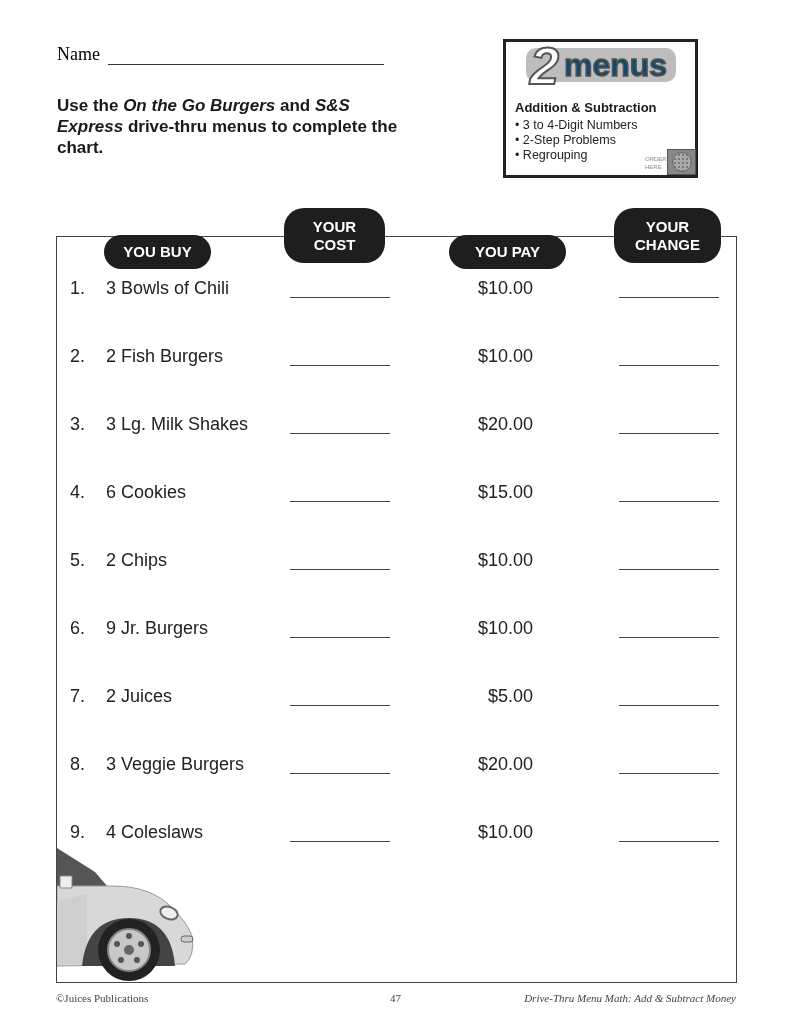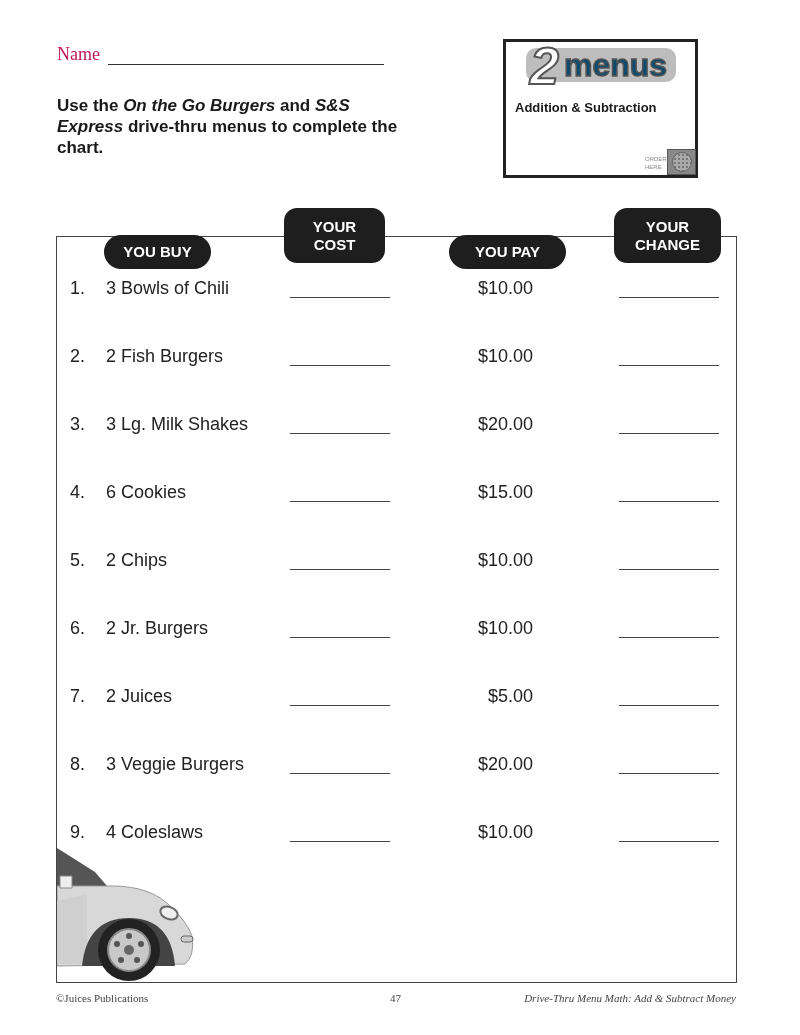--- a/index.html
+++ b/index.html
@@ -1,18 +1,18 @@
 <!DOCTYPE html>
 <html><head>
 <meta charset="utf-8">
 <style>
   html, body { margin: 0; padding: 0; background: #fff; }
   body { width: 800px; height: 1035px; position: relative; overflow: hidden; font-family: "Liberation Sans", sans-serif; color: #1a1a1a; }
 
-  .name-row { position: absolute; left: 57px; top: 44px; font-family: "Liberation Serif", serif; font-size: 18px; color: #be185d; display: flex; align-items: flex-end; }
+  .name-row { position: absolute; left: 57px; top: 44px; font-family: "Liberation Serif", serif; font-size: 18px; color: #000000; display: flex; align-items: flex-end; }
   .name-line { display: inline-block; width: 276px; border-bottom: 1.5px solid #333; margin-left: 8px; height: 16px; }
 
   .instructions { position: absolute; left: 57px; top: 95px; width: 360px; font-size: 17px; font-weight: bold; line-height: 21px; color: #1a1a1a; }
   .instructions i { font-style: italic; }
 
   .badge { position: absolute; left: 503px; top: 39px; width: 195px; height: 139px; border: 3px solid #222; box-sizing: border-box; background: #fff; }
   .badge-logo { position: absolute; left: 20px; top: 6px; width: 150px; height: 34px; background: #bdbdbd; border-radius: 10px; }
   .badge-two { position: absolute; left: 24px; top: -6px; font-size: 52px; font-weight: bold; color: #fff; -webkit-text-stroke: 2px #555; line-height: 60px; font-style: italic; }
   .badge-menus { position: absolute; left: 58px; top: 5px; font-size: 32px; font-weight: bold; color: #0c4a6e; -webkit-text-stroke: 1.5px #555; letter-spacing: 0px; line-height: 36px; }
   .badge-title { position: absolute; left: 9px; top: 58px; font-size: 13px; font-weight: bold; color: #1a1a1a; }
@@ -20,21 +20,21 @@
   .badge-list li::before { content: "\2022  "; }
   .order-label { position: absolute; left: 139px; top: 113px; font-size: 6px; color: #888; line-height: 8px; width: 24px; }
   .order-btn { position: absolute; left: 161px; top: 107px; width: 27px; height: 24px; background: #888; border: 1px solid #555; display: flex; align-items: center; justify-content: center; }
   .order-btn span { width: 18px; height: 18px; border-radius: 50%; background: #aaa; border: 1px solid #666; background-image: radial-gradient(#777 1px, transparent 1.2px); background-size: 4px 4px; }
 
   .chart-frame { position: absolute; left: 56px; top: 236px; width: 681px; height: 747px; border: 1.5px solid #444; border-top: none; box-sizing: border-box; }
   .top-line { position: absolute; left: 56px; top: 236px; width: 681px; border-top: 1.5px solid #444; }
 
   .hdr { position: absolute; background: #1e1e1e; color: #fff; font-weight: bold; text-align: center; display: flex; align-items: center; justify-content: center; line-height: 18px; font-size: 15px; }
   .hdr-pill { border-radius: 17px; height: 34px; margin-top: 16px; }
-  .hdr-box { border-radius: 13px; height: 55px; flex-direction: column; }
+  .hdr-box { border-radius: 20px; height: 55px; flex-direction: column; }
 
   .row { position: absolute; left: 56px; width: 681px; height: 24px; font-size: 18px; color: #222; }
   .row .num { position: absolute; left: 14px; }
   .row .item { position: absolute; left: 50px; }
   .row .blank { position: absolute; border-bottom: 1.5px solid #444; width: 100px; top: 19px; }
   .row .blank.cost { left: 234px; }
   .row .blank.change { left: 563px; }
   .row .pay { position: absolute; right: 204px; }
 
   .car { position: absolute; left: 57px; top: 846px; width: 145px; height: 136px; overflow: hidden; }
@@ -52,20 +52,25 @@
   <span class="name-line"></span>
 </div>
 
 <div class="instructions"><span>Use the </span><i>On the Go Burgers</i><span> and </span><i>S&amp;S Express</i><span> drive-thru menus to complete the chart.</span></div>
 
 <div class="badge">
   <div class="badge-logo"></div>
   <div class="badge-two">2</div>
   <div class="badge-menus">menus</div>
   <div class="badge-title">Addition &amp; Subtraction</div>
+  <ul class="badge-list">
+    <li>3 to 4-Digit Numbers</li>
+    <li>2-Step Problems</li>
+    <li>Regrouping</li>
+  </ul>
   <div class="order-label">
     <div>ORDER</div>
     <div>HERE</div>
   </div>
   <div class="order-btn">
       <span></span>
     </div>
 </div>
 
 <div class="top-line"></div>
@@ -116,21 +121,21 @@
 </div>
 <div class="row" style="top:550px;">
   <span class="num">5.</span>
   <span class="item">2 Chips</span>
   <span class="blank cost"></span>
   <span class="pay">$10.00</span>
   <span class="blank change"></span>
 </div>
 <div class="row" style="top:618px;">
   <span class="num">6.</span>
-  <span class="item">2 Jr. Burgers</span>
+  <span class="item">9 Jr. Burgers</span>
   <span class="blank cost"></span>
   <span class="pay">$10.00</span>
   <span class="blank change"></span>
 </div>
 <div class="row" style="top:686px;">
   <span class="num">7.</span>
   <span class="item">2 Juices</span>
   <span class="blank cost"></span>
   <span class="pay">$5.00</span>
   <span class="blank change"></span>

